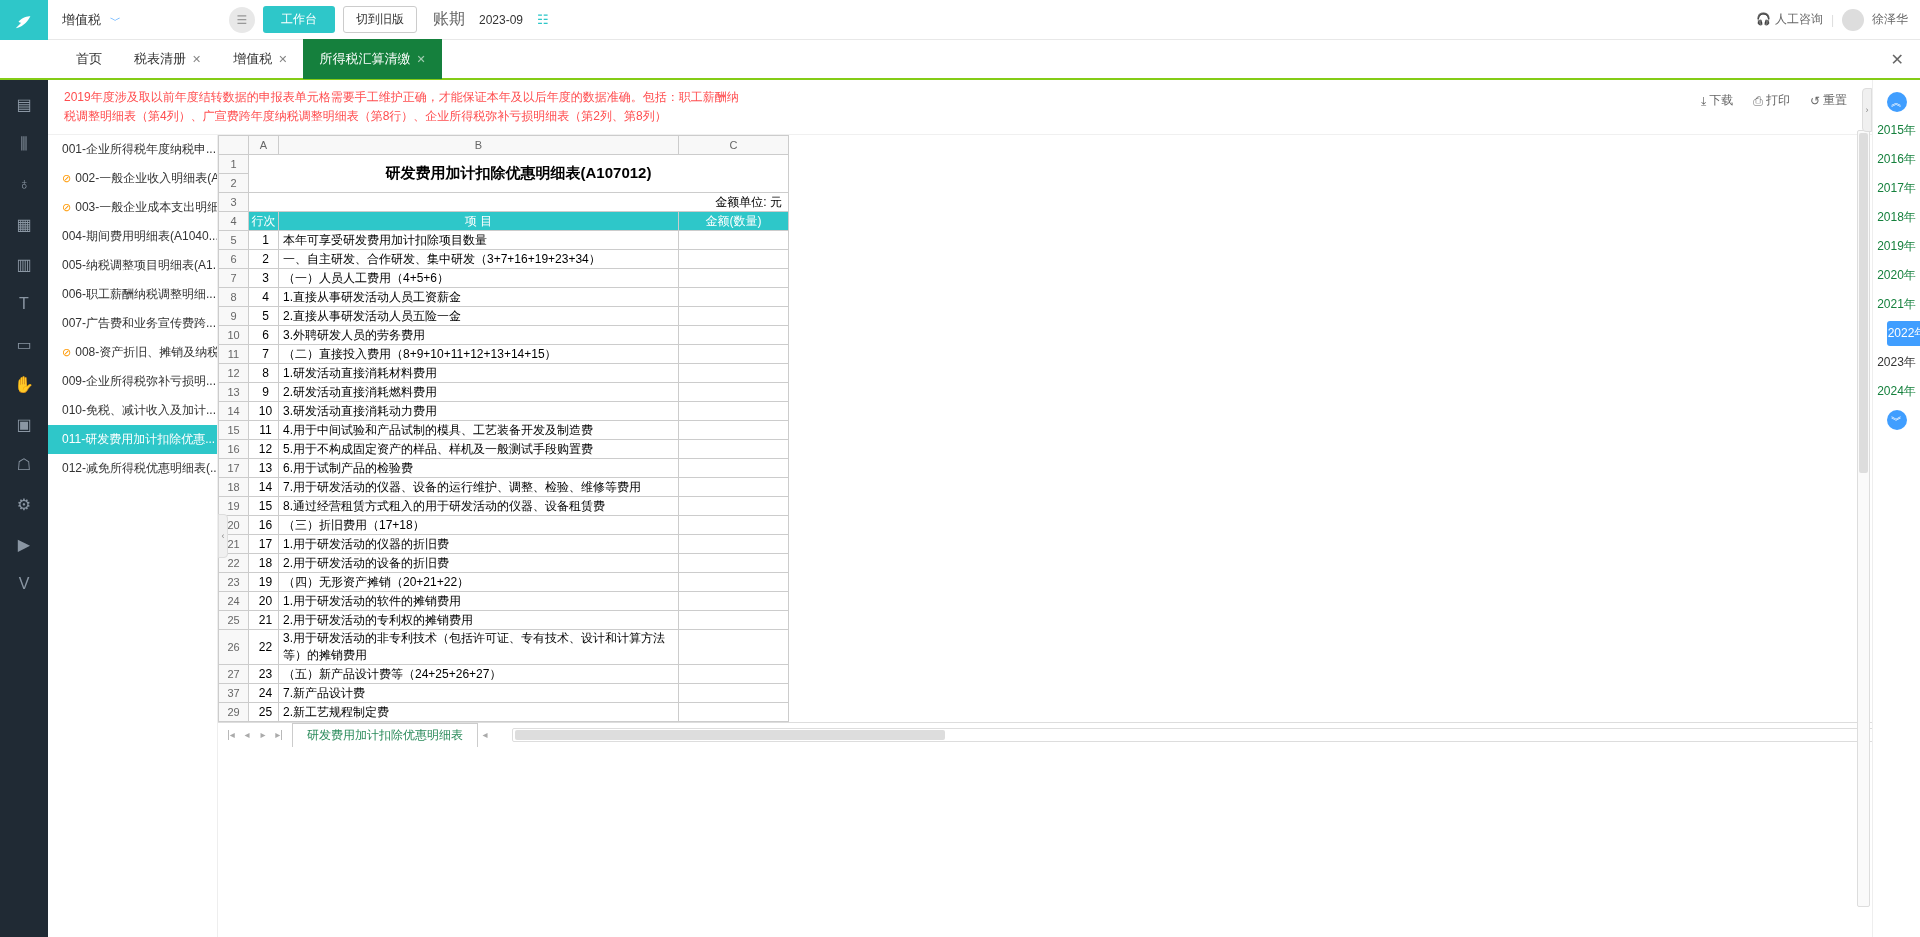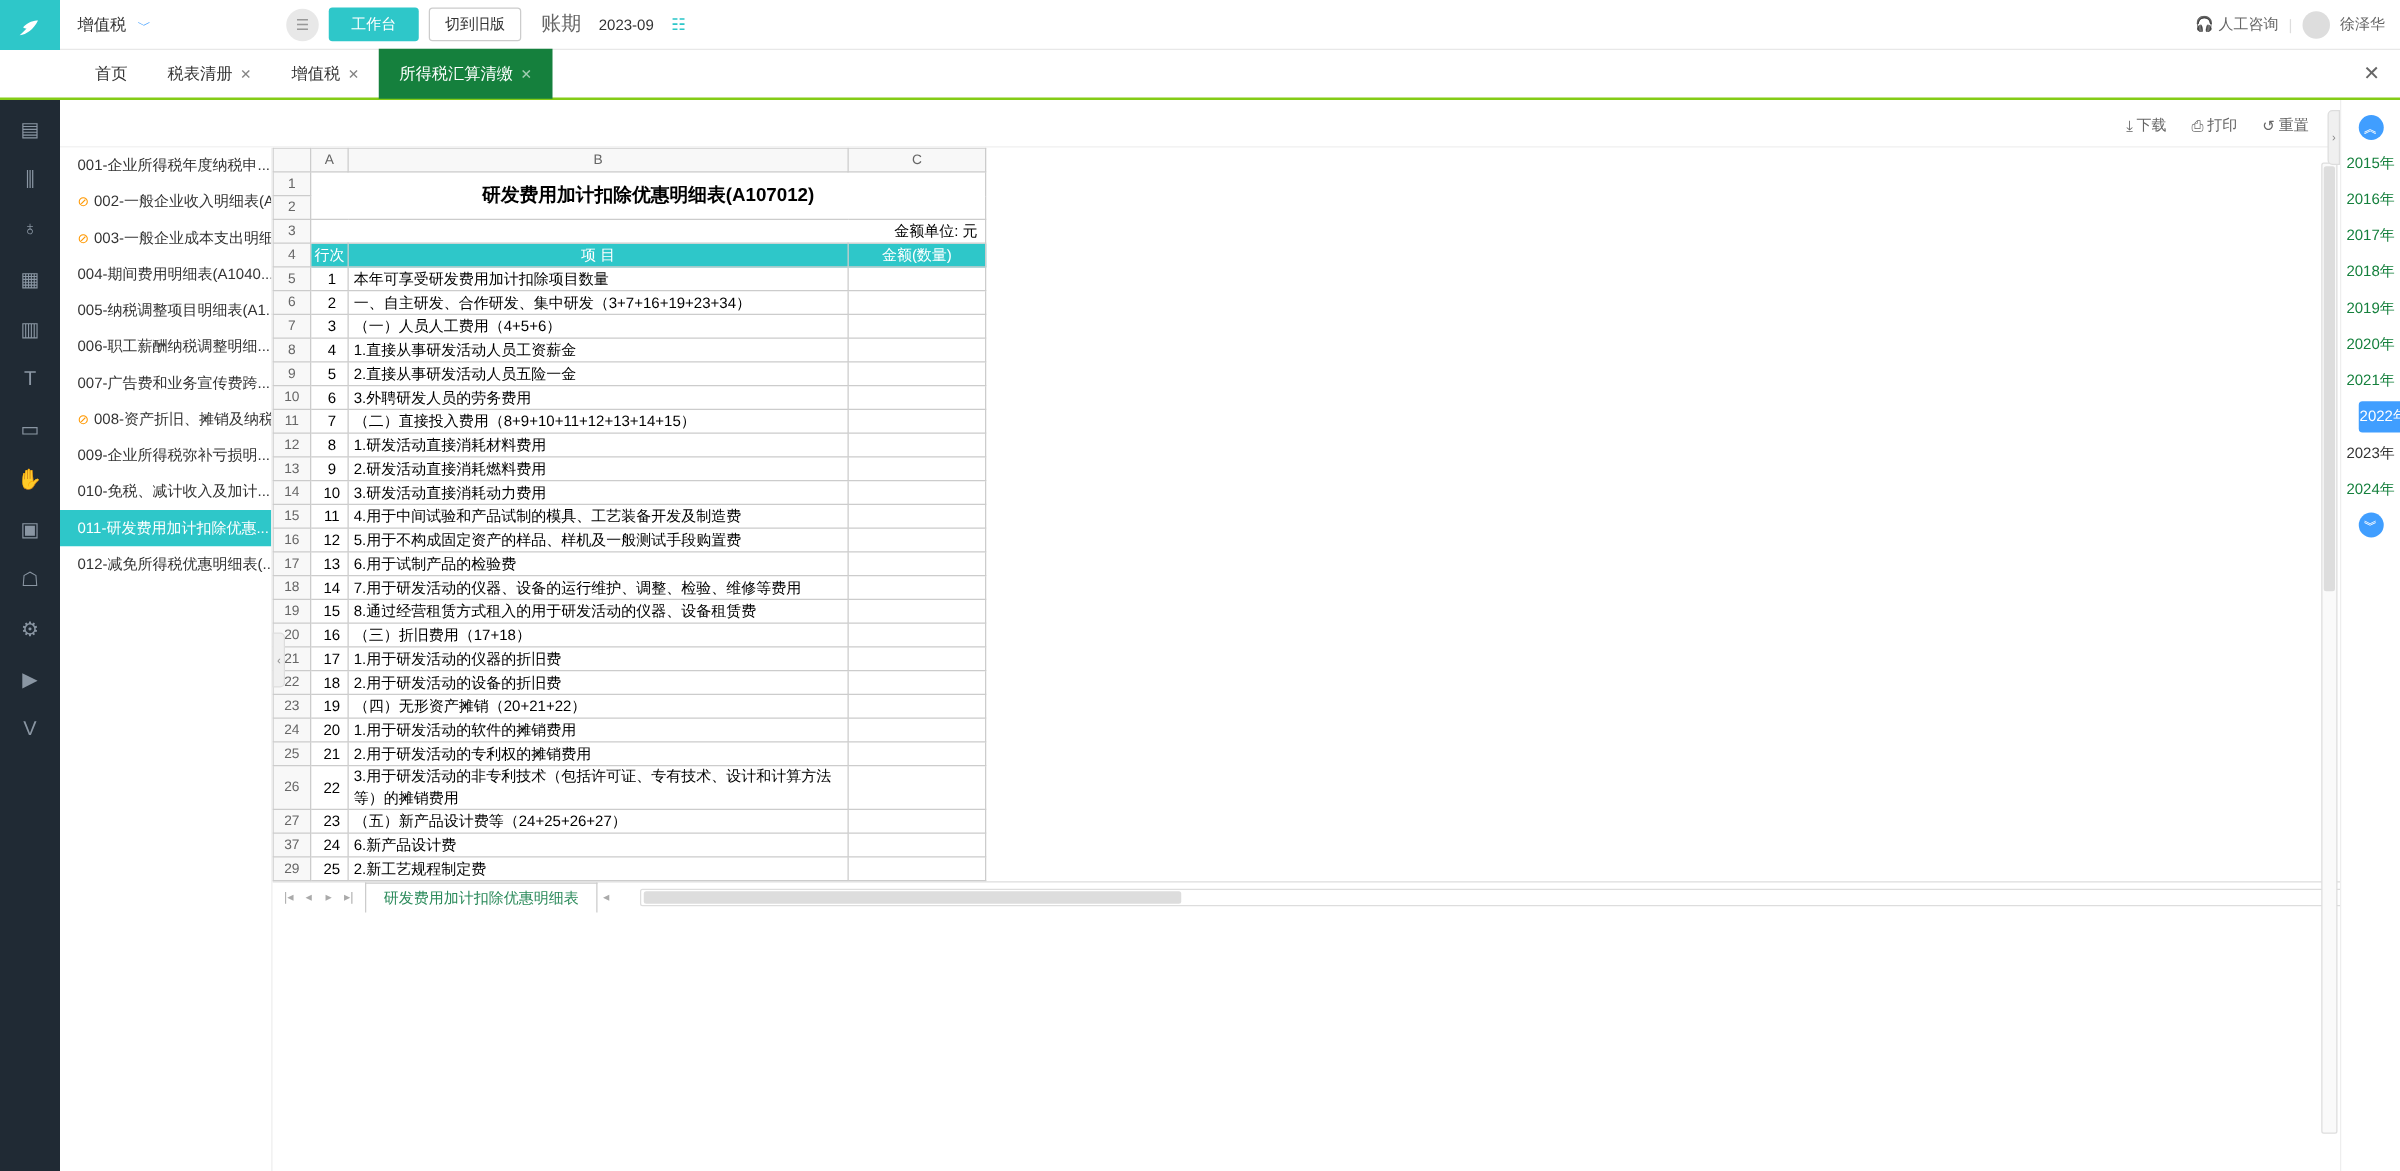--- a/index.html
+++ b/index.html
@@ -143,20 +143,21 @@
     </div>
   <div class="tab-item active">
       <span>所得税汇算清缴</span>
       <span class="tab-close">✕</span>
     </div>
   <span class="tab-close-far">✕</span>
 </div>
 
 <div class="main">
   <div class="notice-row">
+    <div class="notice-text">2019年度涉及取以前年度结转数据的申报表单元格需要手工维护正确，才能保证本年及以后年度的数据准确。包括：职工薪酬纳税调整明细表（第4列）、广宣费跨年度纳税调整明细表（第8行）、企业所得税弥补亏损明细表（第2列、第8列）</div>
     <div class="notice-actions">
       <span>⤓ <span>下载</span></span>
       <span>⎙ <span>打印</span></span>
       <span>↺ <span>重置</span></span>
       <span>⟳ <span>刷新</span></span>
     </div>
   </div>
 
   <div class="content-split">
     <div class="tree-list" id="tree-list">
@@ -364,21 +365,21 @@
             </tr>
             <tr>
               <td class="col-num">27</td>
               <td class="text-cell" style="text-align:center">23</td>
               <td class="text-cell">（五）新产品设计费等（24+25+26+27）</td>
               <td></td>
             </tr>
             <tr>
               <td class="col-num">37</td>
               <td class="text-cell" style="text-align:center">24</td>
-              <td class="text-cell">6.新产品设计费</td>
+              <td class="text-cell">7.新产品设计费</td>
               <td></td>
             </tr>
             <tr>
               <td class="col-num">29</td>
               <td class="text-cell" style="text-align:center">25</td>
               <td class="text-cell">2.新工艺规程制定费</td>
               <td></td>
             </tr>
           </tbody>
       </table>

